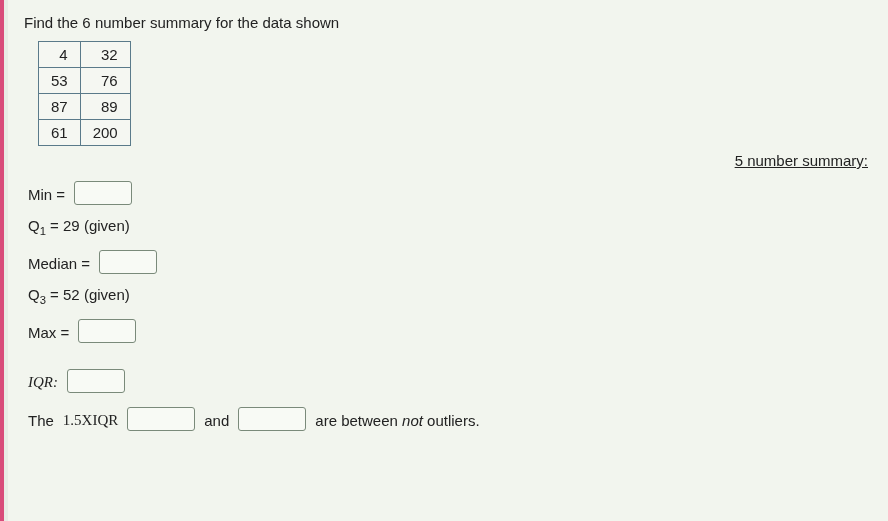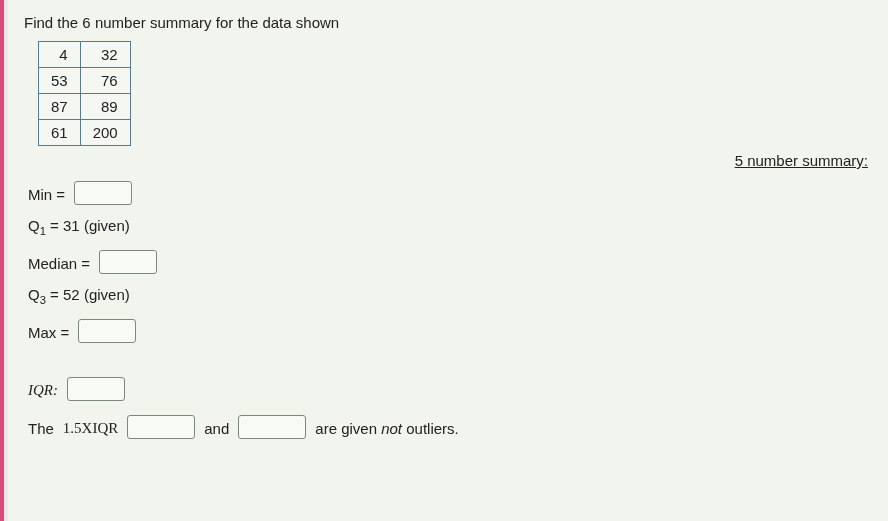--- a/index.html
+++ b/index.html
@@ -60,21 +60,21 @@
       width: 68px;
     }
     sub {
       font-size: 0.75em;
       vertical-align: sub;
     }
     .italic {
       font-style: italic;
     }
     .section-gap {
-      margin-top: 34px;
+      margin-top: 26px;
     }
     .final-row {
       margin-top: 14px;
     }
     .math {
       font-family: Georgia, 'Times New Roman', serif;
     }
   </style>
 </head>
 <body>
@@ -103,21 +103,21 @@
   </table>
 
 <div class="summary-heading">5 number summary:</div>
 
 <div class="row">
   <span>Min =</span>
   <input class="input-box" value="" style="">
 </div>
 
 <div class="row">
-  <span><span>Q</span><sub>1</sub><span> = 31 (given)</span></span>
+  <span><span>Q</span><sub>1</sub><span> = 29 (given)</span></span>
 </div>
 
 <div class="row">
   <span>Median =</span>
   <input class="input-box" value="" style="">
 </div>
 
 <div class="row">
   <span><span>Q</span><sub>3</sub><span> = 52 (given)</span></span>
 </div>
@@ -131,14 +131,14 @@
   <span class="math italic">IQR:</span>
   <input class="input-box" value="" style="">
 </div>
 
 <div class="row final-row">
   <span>The </span>
   <span class="math">1.5XIQR</span>
   <input class="input-box input-box-wide" value="" style="">
   <span>and</span>
   <input class="input-box input-box-wide" value="" style="">
-  <span><span>are given </span><span class="italic">not</span><span> outliers.</span></span>
+  <span><span>are between </span><span class="italic">not</span><span> outliers.</span></span>
 </div>
 
 </body></html>

